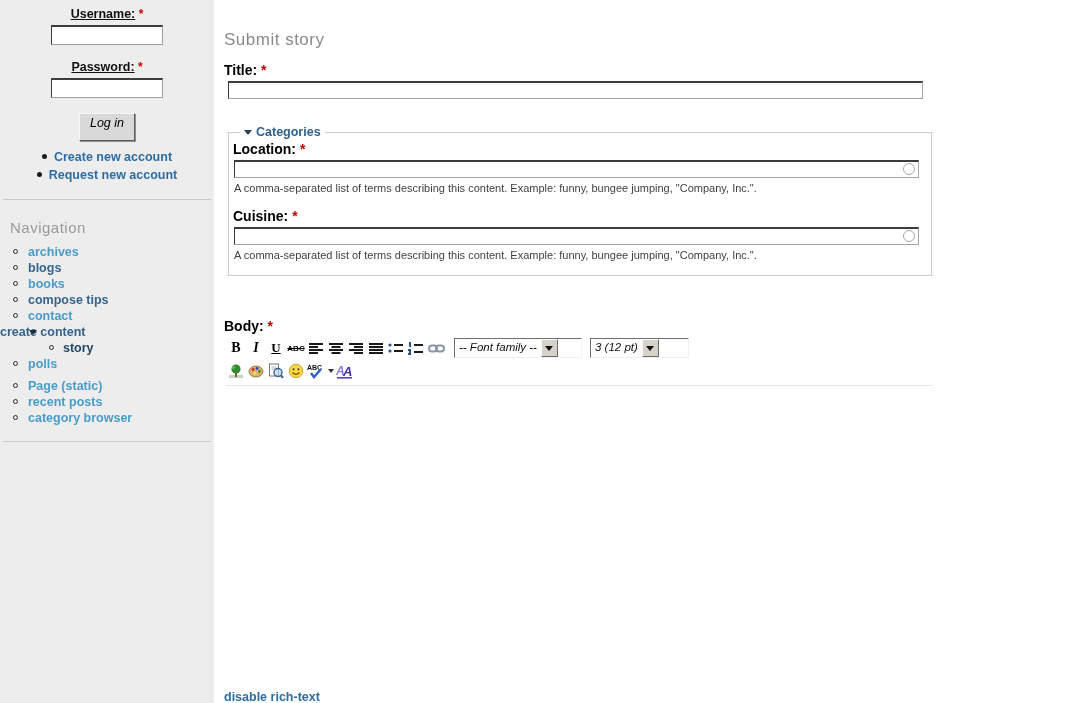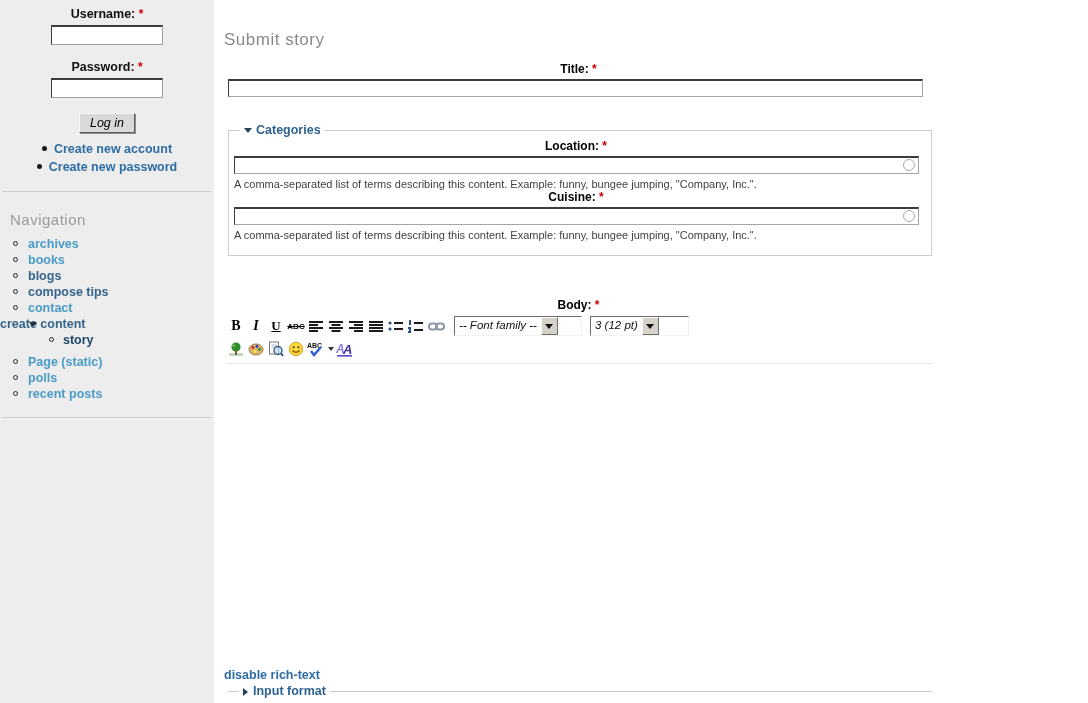--- a/index.html
+++ b/index.html
@@ -8,30 +8,30 @@
     width:1088px; height:703px; overflow:hidden; position:relative;
     background:#fff; font-family:"Liberation Sans","DejaVu Sans",sans-serif;
     font-size:12px; color:#000;
   }
   
   #sidebar {
     position:absolute; left:0; top:0; width:214px; height:703px;
     background:#ededed;
   }
   .login-block { padding-top:7px; text-align:center; }
-  .form-label { font-weight:bold; font-size:12.5px; color:#111; }
+  .form-label { font-weight:bold; font-size:12.5px; color:#111;text-decoration:underline; }
   .req { color:#cc0000; font-weight:bold; }
   .side-input {
     display:block; margin:4px auto 0 auto; width:112px; height:20px;
     background:#fff; border:1px solid #9e9e9e;
     border-top:2px solid #3c3c3c; border-left:1px solid #3c3c3c;
   }
   .retro-btn {
     font-family:"Liberation Sans",sans-serif; font-style:italic; font-size:12.5px;
-    background:#d9d9d9; color:#000; padding:2px 10px 2px 10px;
+    background:#d9d9d9; color:#000; padding:2px 10px 10px 10px;
     border:1px solid; border-color:#f6f6f6 #5d5d5d #5d5d5d #f6f6f6;
     box-shadow:1px 1px 0 #8f8f8f; cursor:pointer;
   }
   .login-btn-row { margin-top:15px; }
   .login-links { margin-top:8px; }
   .login-link-row { margin-top:2px; line-height:16px; }
   .dot {
     display:inline-block; width:5px; height:5px; border-radius:50%;
     background:#1a1a1a; margin-right:7px; vertical-align:2px;
   }
@@ -63,21 +63,21 @@
   .lnk-light { color:#4a9cc8; }
   .lnk-dark  { color:#36648b; }
   .lnk-active{ color:#1f4866; }
   .gap-above { margin-top:6px; }
   
   #main {
     position:absolute; left:214px; top:17px; width:729px; height:703px;
     background:#fff; padding:11px 10px 0 10px;
   }
   .page-title { font-size:17px; font-weight:normal; color:#8a8a8a; margin:2px 0 12px 0; letter-spacing:0.5px; }
-  .field-label { font-weight:bold; font-size:12px; margin:0 0 3px 0;text-align:center; }
+  .field-label { font-weight:bold; font-size:14px; margin:0 0 3px 0; }
   .wide-input {
     display:block; height:18px; background:#fff; width:calc(100% - 14px);
     margin-left:4px; border:1px solid #a5a5a5;
     border-top:2px solid #3c3c3c; border-left:1px solid #3c3c3c;
   }
   fieldset.cat {
     margin:26px 1px 0 4px; padding:2px 12px 14px 5px;
     border:1px solid #cccccc;
   }
   legend.fs-legend {
@@ -172,40 +172,41 @@
     </div>
     <input class="side-input" type="password" value="" style="">
     <div class="login-btn-row">
       <button class="retro-btn">Log in</button>
     </div>
     <div class="login-links">
       <div class="login-link-row">
         <span class="dot"></span><a class="login-link">Create new account</a>
       </div>
       <div class="login-link-row">
-        <span class="dot"></span><a class="login-link">Create new password</a>
+        <span class="dot"></span><a class="login-link">Request new account</a>
       </div>
     </div>
   </div>
 
   <hr class="sep">
 
   <h2 class="nav-title">Navigation</h2>
 
   <ul class="nav">
     <li class="lvl0"><span class="b-circle"></span><a class="nav-link lnk-light">archives</a></li>
+    <li class="lvl0"><span class="b-circle"></span><a class="nav-link lnk-dark">blogs</a></li>
     <li class="lvl0"><span class="b-circle"></span><a class="nav-link lnk-light">books</a></li>
-    <li class="lvl0"><span class="b-circle"></span><a class="nav-link lnk-dark">blogs</a></li>
     <li class="lvl0"><span class="b-circle"></span><a class="nav-link lnk-dark">compose tips</a></li>
     <li class="lvl0"><span class="b-circle"></span><a class="nav-link lnk-light">contact</a></li>
     <li class="lvl1"><span class="b-arrow"></span><a class="nav-link lnk-dark">create content</a></li>
     <li class="lvl2"><span class="b-circle"></span><a class="nav-link lnk-active">story</a></li>
+    <li class="lvl0"><span class="b-circle"></span><a class="nav-link lnk-light">polls</a></li>
     <li class="lvl0 gap-above"><span class="b-circle"></span><a class="nav-link lnk-light">Page (static)</a></li>
-    <li class="lvl0"><span class="b-circle"></span><a class="nav-link lnk-light">polls</a></li>
     <li class="lvl0"><span class="b-circle"></span><a class="nav-link lnk-light">recent posts</a></li>
+    <li class="lvl0"><span class="b-circle"></span><a class="nav-link lnk-light">category browser</a></li>
   </ul>
 
   <hr class="sep" style="margin-top:15px;">
 </div>
 
 <div id="main">
   <h1 class="page-title">Submit story</h1>
 
   <div class="field-label">
     <span>Title:</span>
@@ -221,21 +222,21 @@
         <span>Location:</span>
         <span class="req">*</span>
       </div>
       <div class="auto-wrap">
         <input class="auto-input" type="text" value="" style="">
         <span class="throbber"></span>
       </div>
       <div class="descr">A comma-separated list of terms describing this content. Example: funny, bungee jumping, "Company, Inc.".</div>
     </div>
 
-    <div class="cat-item" style="">
+    <div class="cat-item" style="margin-top:14px;">
       <div class="field-label">
         <span>Cuisine:</span>
         <span class="req">*</span>
       </div>
       <div class="auto-wrap">
         <input class="auto-input" type="text" value="" style="">
         <span class="throbber"></span>
       </div>
       <div class="descr">A comma-separated list of terms describing this content. Example: funny, bungee jumping, "Company, Inc.".</div>
     </div>

